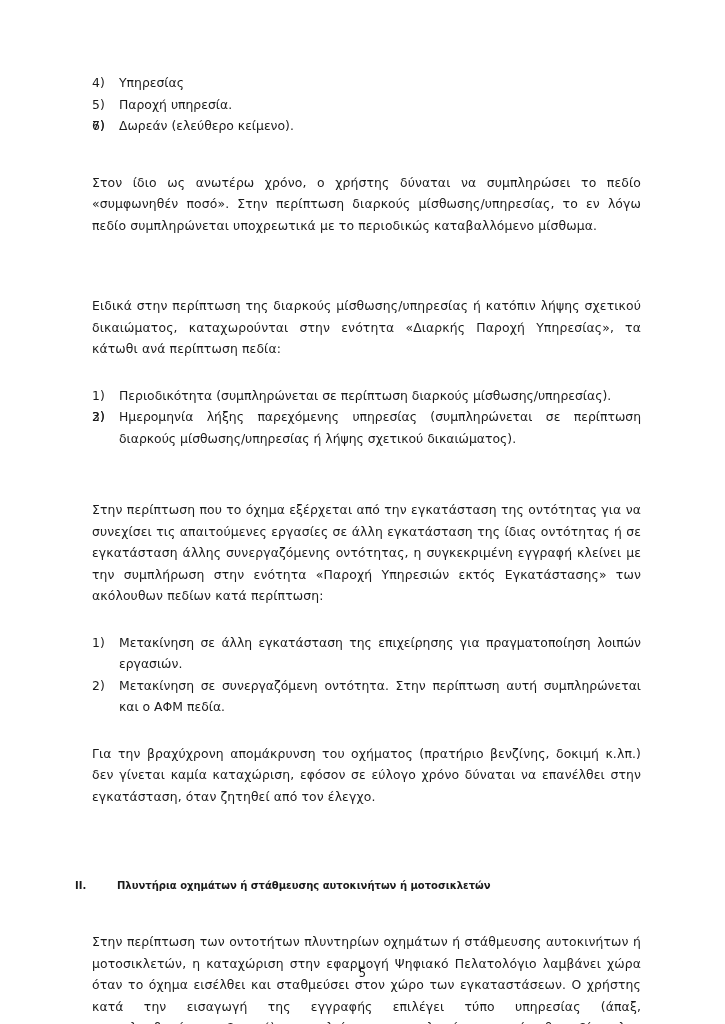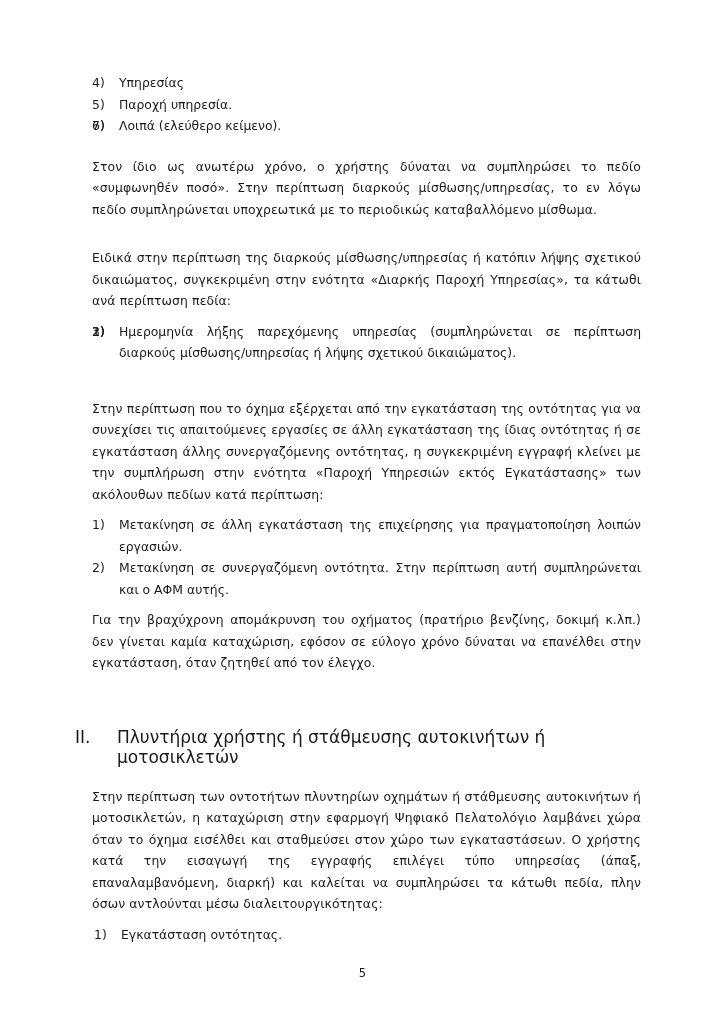--- a/index.html
+++ b/index.html
@@ -26,21 +26,21 @@
     position: absolute;
     left: 85px;
     top: 72px;
     width: 556px;
   }
   
   .para {
     font-size: 12.4px;
     line-height: 21.5px;
     text-align: justify;
-    margin: 0;
+    margin: 16px;
     letter-spacing: 0.01em;
   }
   .para.indent {
     margin-left: 7px;
     width: 549px;
   }
   .spacer-sm { height: 9px; }
   .spacer-md { height: 19px; }
   .spacer-lg { height: 27px; }
   .spacer-xl { height: 34px; }
@@ -76,23 +76,23 @@
   ol.numlist.inset {
     margin-left: 7px;
   }
   ol.numlist.inset2 {
     margin-left: 9px;
   }
 
   
   .section-heading {
     display: flex;
-    align-items: flex-start;
-    font-weight: normal;
-    font-size: 17px;
+    align-items: flex-end;
+    font-weight: bold;
+    font-size: 10px;
     line-height: 20px;
     margin-left: -10px;
   }
   .section-heading .sec-num {
     width: 42px;
     flex: 0 0 42px;
   }
   .section-heading .sec-title {
     flex: 1 1 auto;
   }
@@ -121,37 +121,38 @@
       </li>
       <li>
         <span class="marker">5)</span>
         <span>Παροχή υπηρεσία.</span>
       </li>
       <li>
         <span class="marker">6)</span>
       </li>
       <li>
         <span class="marker">7)</span>
-        <span>Λοιπά (ελεύθερο κείμενο).</span>
+        <span>Δωρεάν (ελεύθερο κείμενο).</span>
       </li>
     </ol>
 
     <div class="spacer-md"></div>
 
     <p class="para indent">Στον ίδιο ως ανωτέρω χρόνο, ο χρήστης δύναται να συμπληρώσει το πεδίο «συμφωνηθέν ποσό». Στην περίπτωση διαρκούς μίσθωσης/υπηρεσίας, το εν λόγω πεδίο συμπληρώνεται υποχρεωτικά με το περιοδικώς καταβαλλόμενο μίσθωμα.</p>
 
     <div class="spacer-lg"></div>
 
-    <p class="para indent">Ειδικά στην περίπτωση της διαρκούς μίσθωσης/υπηρεσίας ή κατόπιν λήψης σχετικού δικαιώματος, συγκεκριμένη στην ενότητα «Διαρκής Παροχή Υπηρεσίας», τα κάτωθι ανά περίπτωση πεδία:</p>
+    <p class="para indent">Ειδικά στην περίπτωση της διαρκούς μίσθωσης/υπηρεσίας ή κατόπιν λήψης σχετικού δικαιώματος, καταχωρούνται στην ενότητα «Διαρκής Παροχή Υπηρεσίας», τα κάτωθι ανά περίπτωση πεδία:</p>
 
     <div class="spacer-sm"></div>
 
     <ol class="numlist inset">
       <li>
         <span class="marker">1)</span>
+        <span>Περιοδικότητα (συμπληρώνεται σε περίπτωση διαρκούς μίσθωσης/υπηρεσίας).</span>
       </li>
       <li>
         <span class="marker">2)</span>
       </li>
       <li>
         <span class="marker">3)</span>
         <span>Ημερομηνία λήξης παρεχόμενης υπηρεσίας (συμπληρώνεται σε περίπτωση διαρκούς μίσθωσης/υπηρεσίας ή λήψης σχετικού δικαιώματος).</span>
       </li>
     </ol>
 
@@ -161,34 +162,34 @@
 
     <div class="spacer-sm"></div>
 
     <ol class="numlist inset">
       <li>
         <span class="marker">1)</span>
         <span>Μετακίνηση σε άλλη εγκατάσταση της επιχείρησης για πραγματοποίηση λοιπών εργασιών.</span>
       </li>
       <li>
         <span class="marker">2)</span>
-        <span>Μετακίνηση σε συνεργαζόμενη οντότητα. Στην περίπτωση αυτή συμπληρώνεται και ο ΑΦΜ αυτής.</span>
+        <span>Μετακίνηση σε συνεργαζόμενη οντότητα. Στην περίπτωση αυτή συμπληρώνεται και ο ΑΦΜ πεδία.</span>
       </li>
     </ol>
 
     <div class="spacer-sm"></div>
 
     <p class="para indent">Για την βραχύχρονη απομάκρυνση του οχήματος (πρατήριο βενζίνης, δοκιμή κ.λπ.) δεν γίνεται καμία καταχώριση, εφόσον σε εύλογο χρόνο δύναται να επανέλθει στην εγκατάσταση, όταν ζητηθεί από τον έλεγχο.</p>
 
     <div class="spacer-xl"></div>
     <div class="spacer-md"></div>
 
     <div class="section-heading">
       <span class="sec-num">II.</span>
-      <span class="sec-title">Πλυντήρια χρήστης ή στάθμευσης αυτοκινήτων ή μοτοσικλετών</span>
+      <span class="sec-title">Πλυντήρια οχημάτων ή στάθμευσης αυτοκινήτων ή μοτοσικλετών</span>
     </div>
 
     <div class="spacer-md"></div>
 
     <p class="para indent">Στην περίπτωση των οντοτήτων πλυντηρίων οχημάτων ή στάθμευσης αυτοκινήτων ή μοτοσικλετών, η καταχώριση στην εφαρμογή Ψηφιακό Πελατολόγιο λαμβάνει χώρα όταν το όχημα εισέλθει και σταθμεύσει στον χώρο των εγκαταστάσεων. Ο χρήστης κατά την εισαγωγή της εγγραφής επιλέγει τύπο υπηρεσίας (άπαξ, επαναλαμβανόμενη, διαρκή) και καλείται να συμπληρώσει τα κάτωθι πεδία, πλην όσων αντλούνται μέσω διαλειτουργικότητας:</p>
 
     <div class="spacer-sm"></div>
 
     <ol class="numlist inset2 tight">
       <li>

